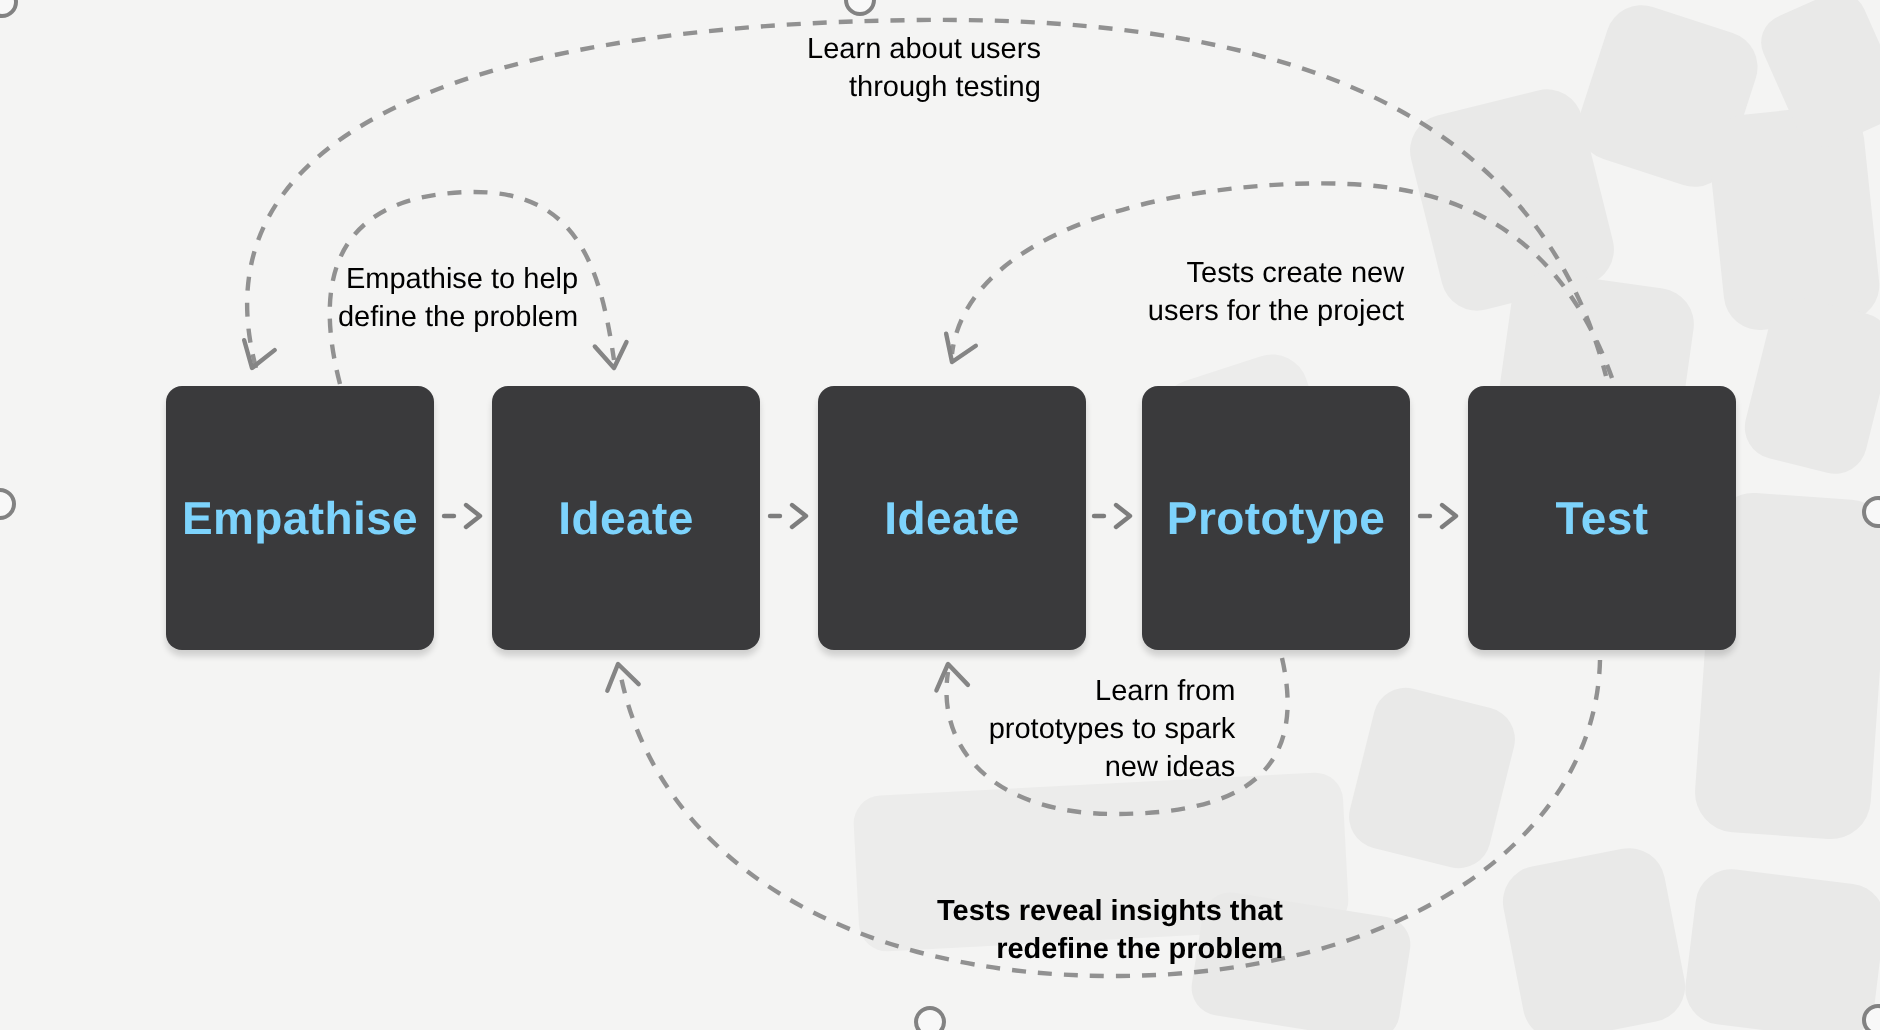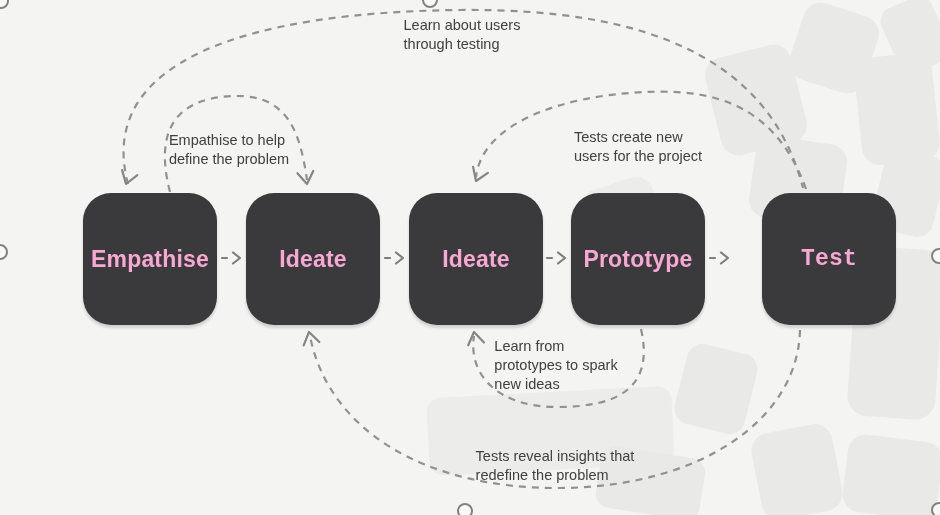--- a/index.html
+++ b/index.html
@@ -8,43 +8,43 @@
     width:940px;height:515px;
     background:#f4f4f3;
     overflow:hidden;
     font-family:"Liberation Sans",sans-serif;
   }
   .layer{position:absolute;left:0;top:0;}
   .node{
     position:absolute;
     top:193px;width:134px;height:132px;
     background:#3a3a3c;
-    border-radius:28px;
+    border-radius:8px;
     display:flex;align-items:center;justify-content:center;
-    color:#f9a8d4;font-weight:bold;font-size:23px;
+    color:#7dd3fc;font-weight:bold;font-size:23px;
     box-shadow:0 3px 3px rgba(0,0,0,0.15);
     letter-spacing:0.2px;
   }
   #node-0{left:83px;}
   #node-1{left:246px;}
   #node-2{left:409px;}
   #node-3{left:571px;justify-content:center;}
-  #node-4{left:762px;font-family:Liberation Mono, monospace;}
+  #node-4{left:734px;}
   .ann{
     position:absolute;
     transform:translateX(-50%);
-    color:#404040;
+    color:#000000;
     font-size:14.5px;line-height:19px;
-    text-align:left;white-space:nowrap;
+    text-align:right;white-space:nowrap;
   }
   #ann-0{left:462px;top:16px;}
   #ann-1{left:229px;top:131px;}
   #ann-2{left:638px;top:108px;margin-top:20px;}
   #ann-3{left:556px;top:337px;}
-  #ann-4{left:555px;top:447px;}
+  #ann-4{left:555px;top:447px;font-weight:bold;}
 </style>
 </head>
 <body>
 
 <div class="canvas">
 
   <svg class="layer" width="940" height="515" viewBox="0 0 940 515">
 
     <g fill="#e9e9e8">
       <rect x="712" y="50" width="88" height="100" rx="18" transform="rotate(-14 756 100)"></rect>

